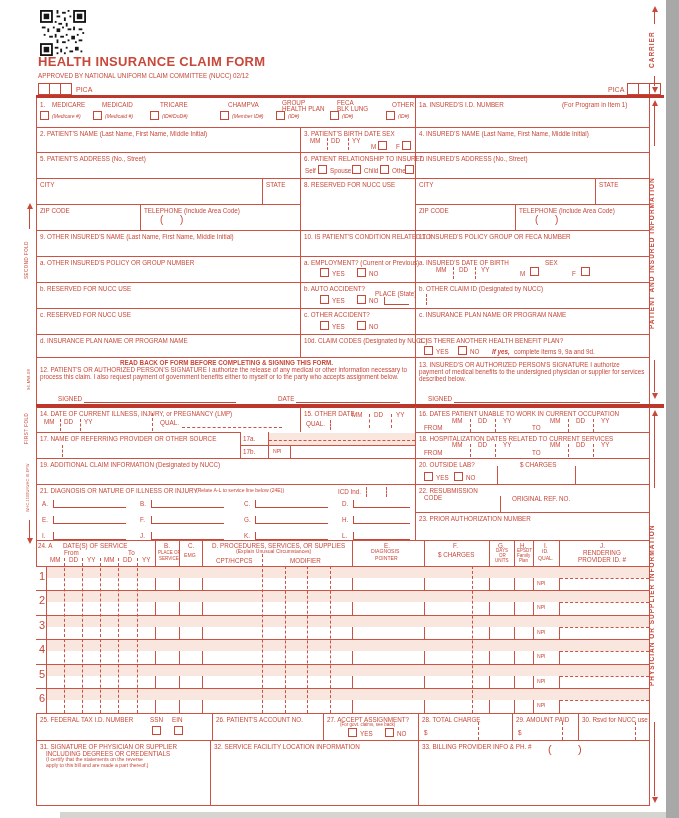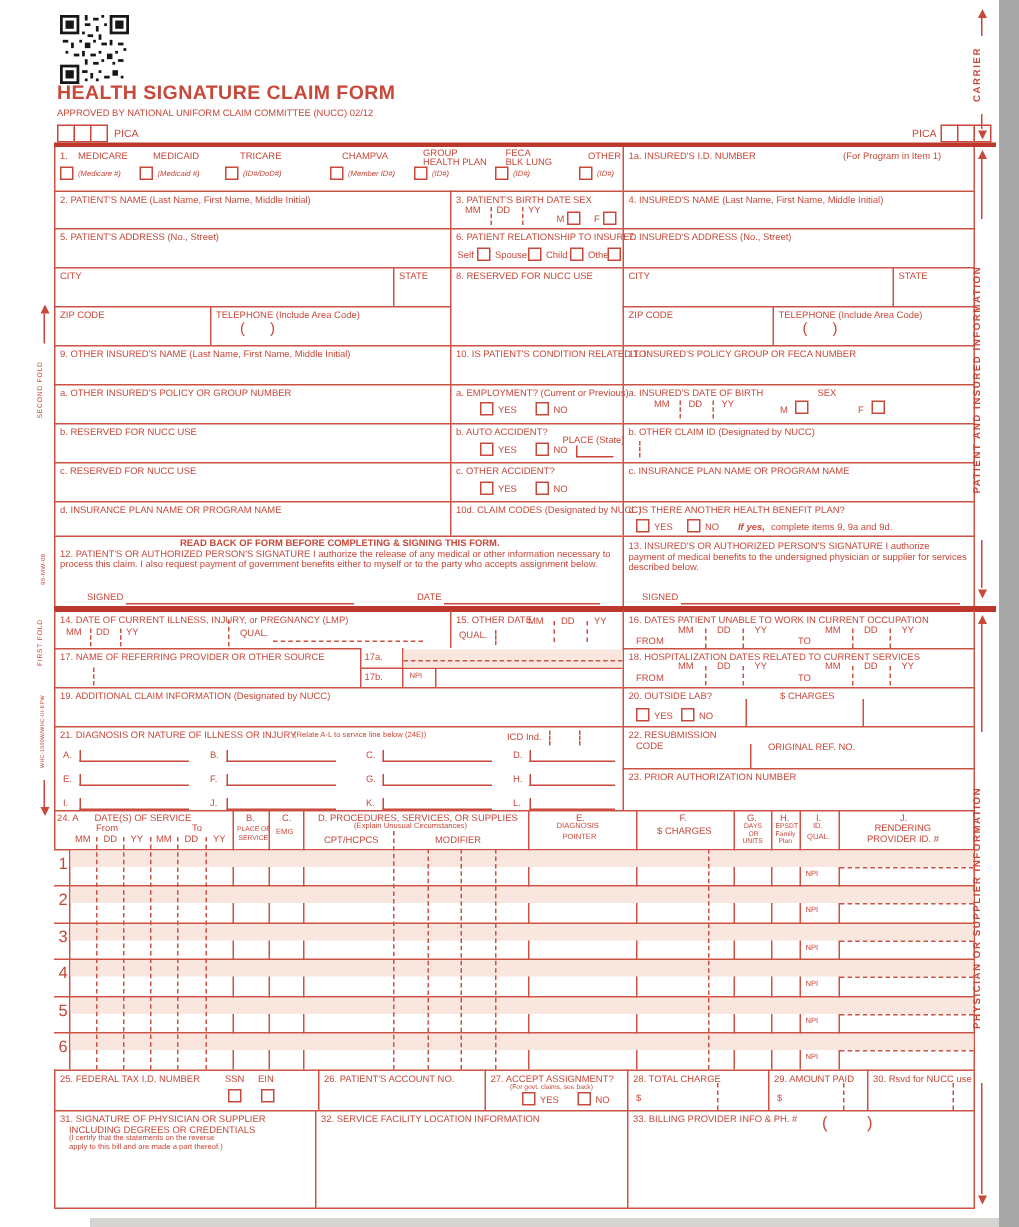--- a/index.html
+++ b/index.html
@@ -92,21 +92,21 @@
         <rect x="11" y="21" width="1" height="2"></rect>
         <rect x="14" y="20" width="1" height="1"></rect>
       <rect x="16" y="22" width="2" height="1"></rect>
         <rect x="19" y="20" width="2" height="2"></rect>
         <rect x="22" y="22" width="1" height="1"></rect>
       <rect x="13" y="23" width="1" height="1"></rect>
         <rect x="9" y="23" width="1" height="1"></rect>
     </g>
   </svg>
 
-  <div class="lb bold" style="left:38px;top:55px;font-size:13px;letter-spacing:.3px;">HEALTH SIGNATURE CLAIM FORM</div>
+  <div class="lb bold" style="left:38px;top:55px;font-size:13px;letter-spacing:.3px;">HEALTH INSURANCE CLAIM FORM</div>
   <div class="lb" style="left:38px;top:72px;">APPROVED BY NATIONAL UNIFORM CLAIM COMMITTEE (NUCC) 02/12</div>
 
   <div class="cb" style="left:38px;top:83px;width:12px;height:12px;"></div>
   <div class="cb" style="left:49px;top:83px;width:12px;height:12px;"></div>
   <div class="cb" style="left:60px;top:83px;width:12px;height:12px;"></div>
   <div class="lb t7" style="left:76px;top:86px;">PICA</div>
   <div class="lb t7" style="left:608px;top:86px;">PICA</div>
   <div class="cb" style="left:627px;top:83px;width:12px;height:12px;"></div>
   <div class="cb" style="left:638px;top:83px;width:12px;height:12px;"></div>
   <div class="cb" style="left:649px;top:83px;width:12px;height:12px;"></div>

